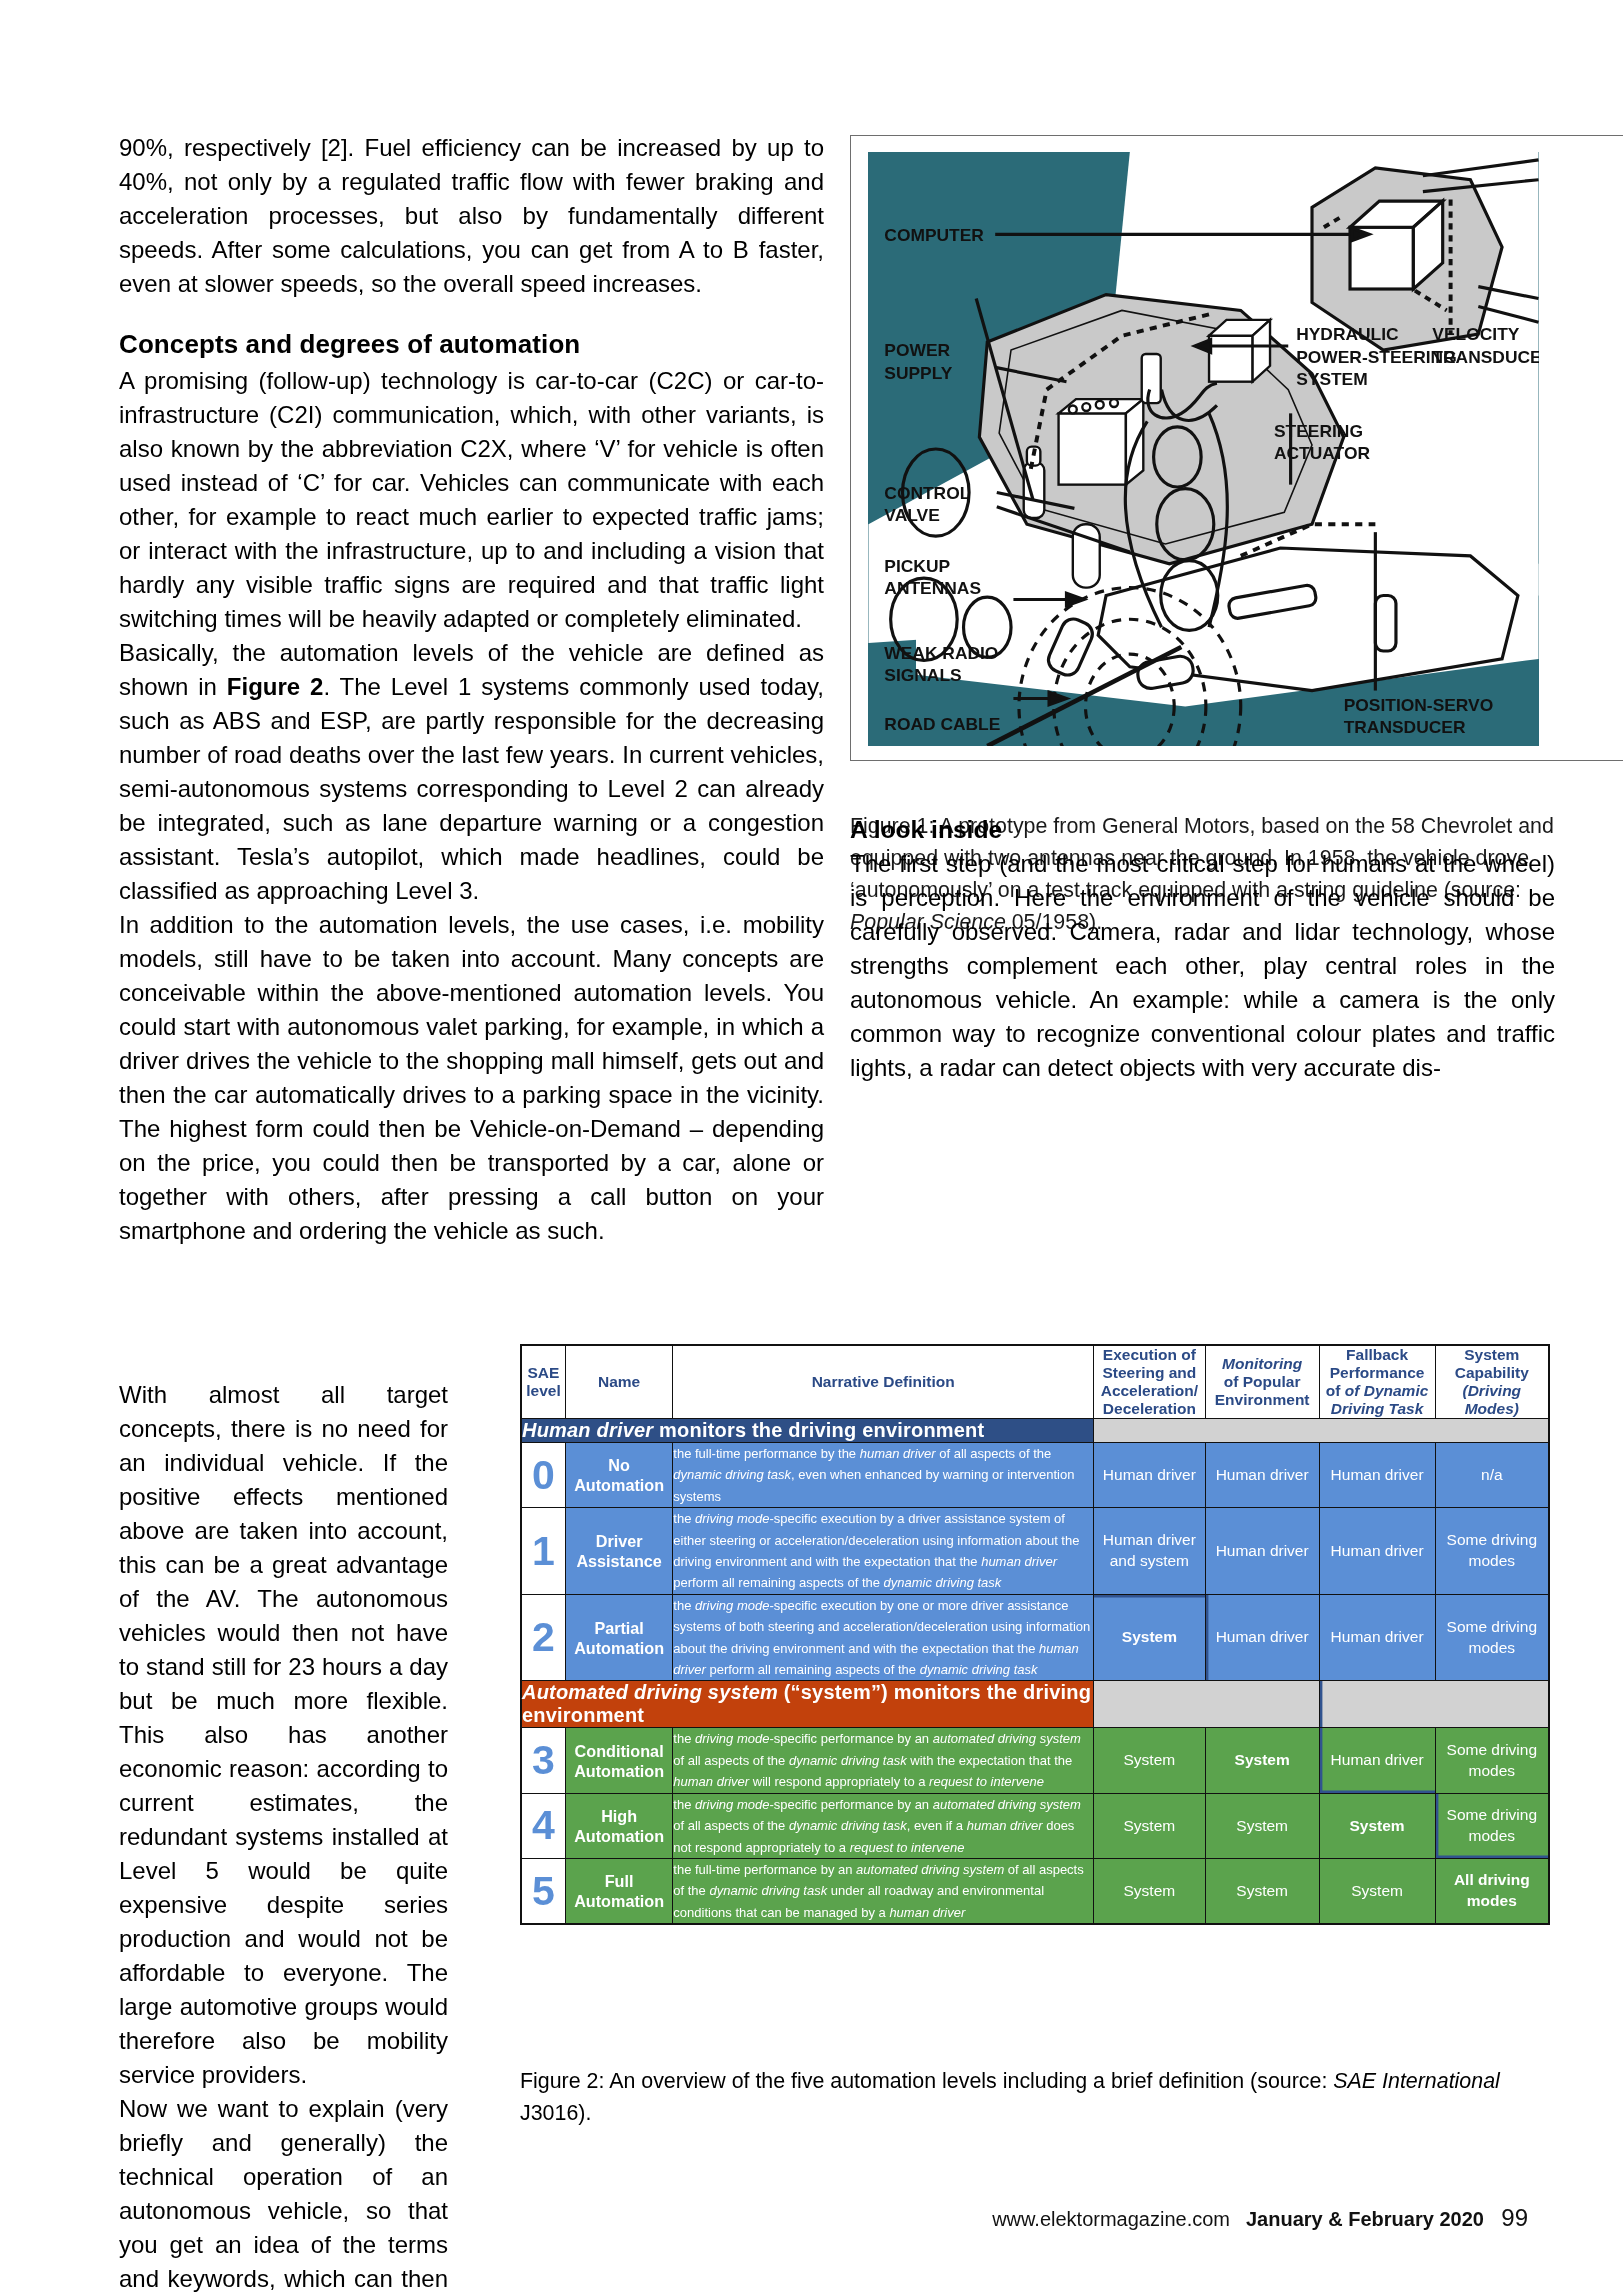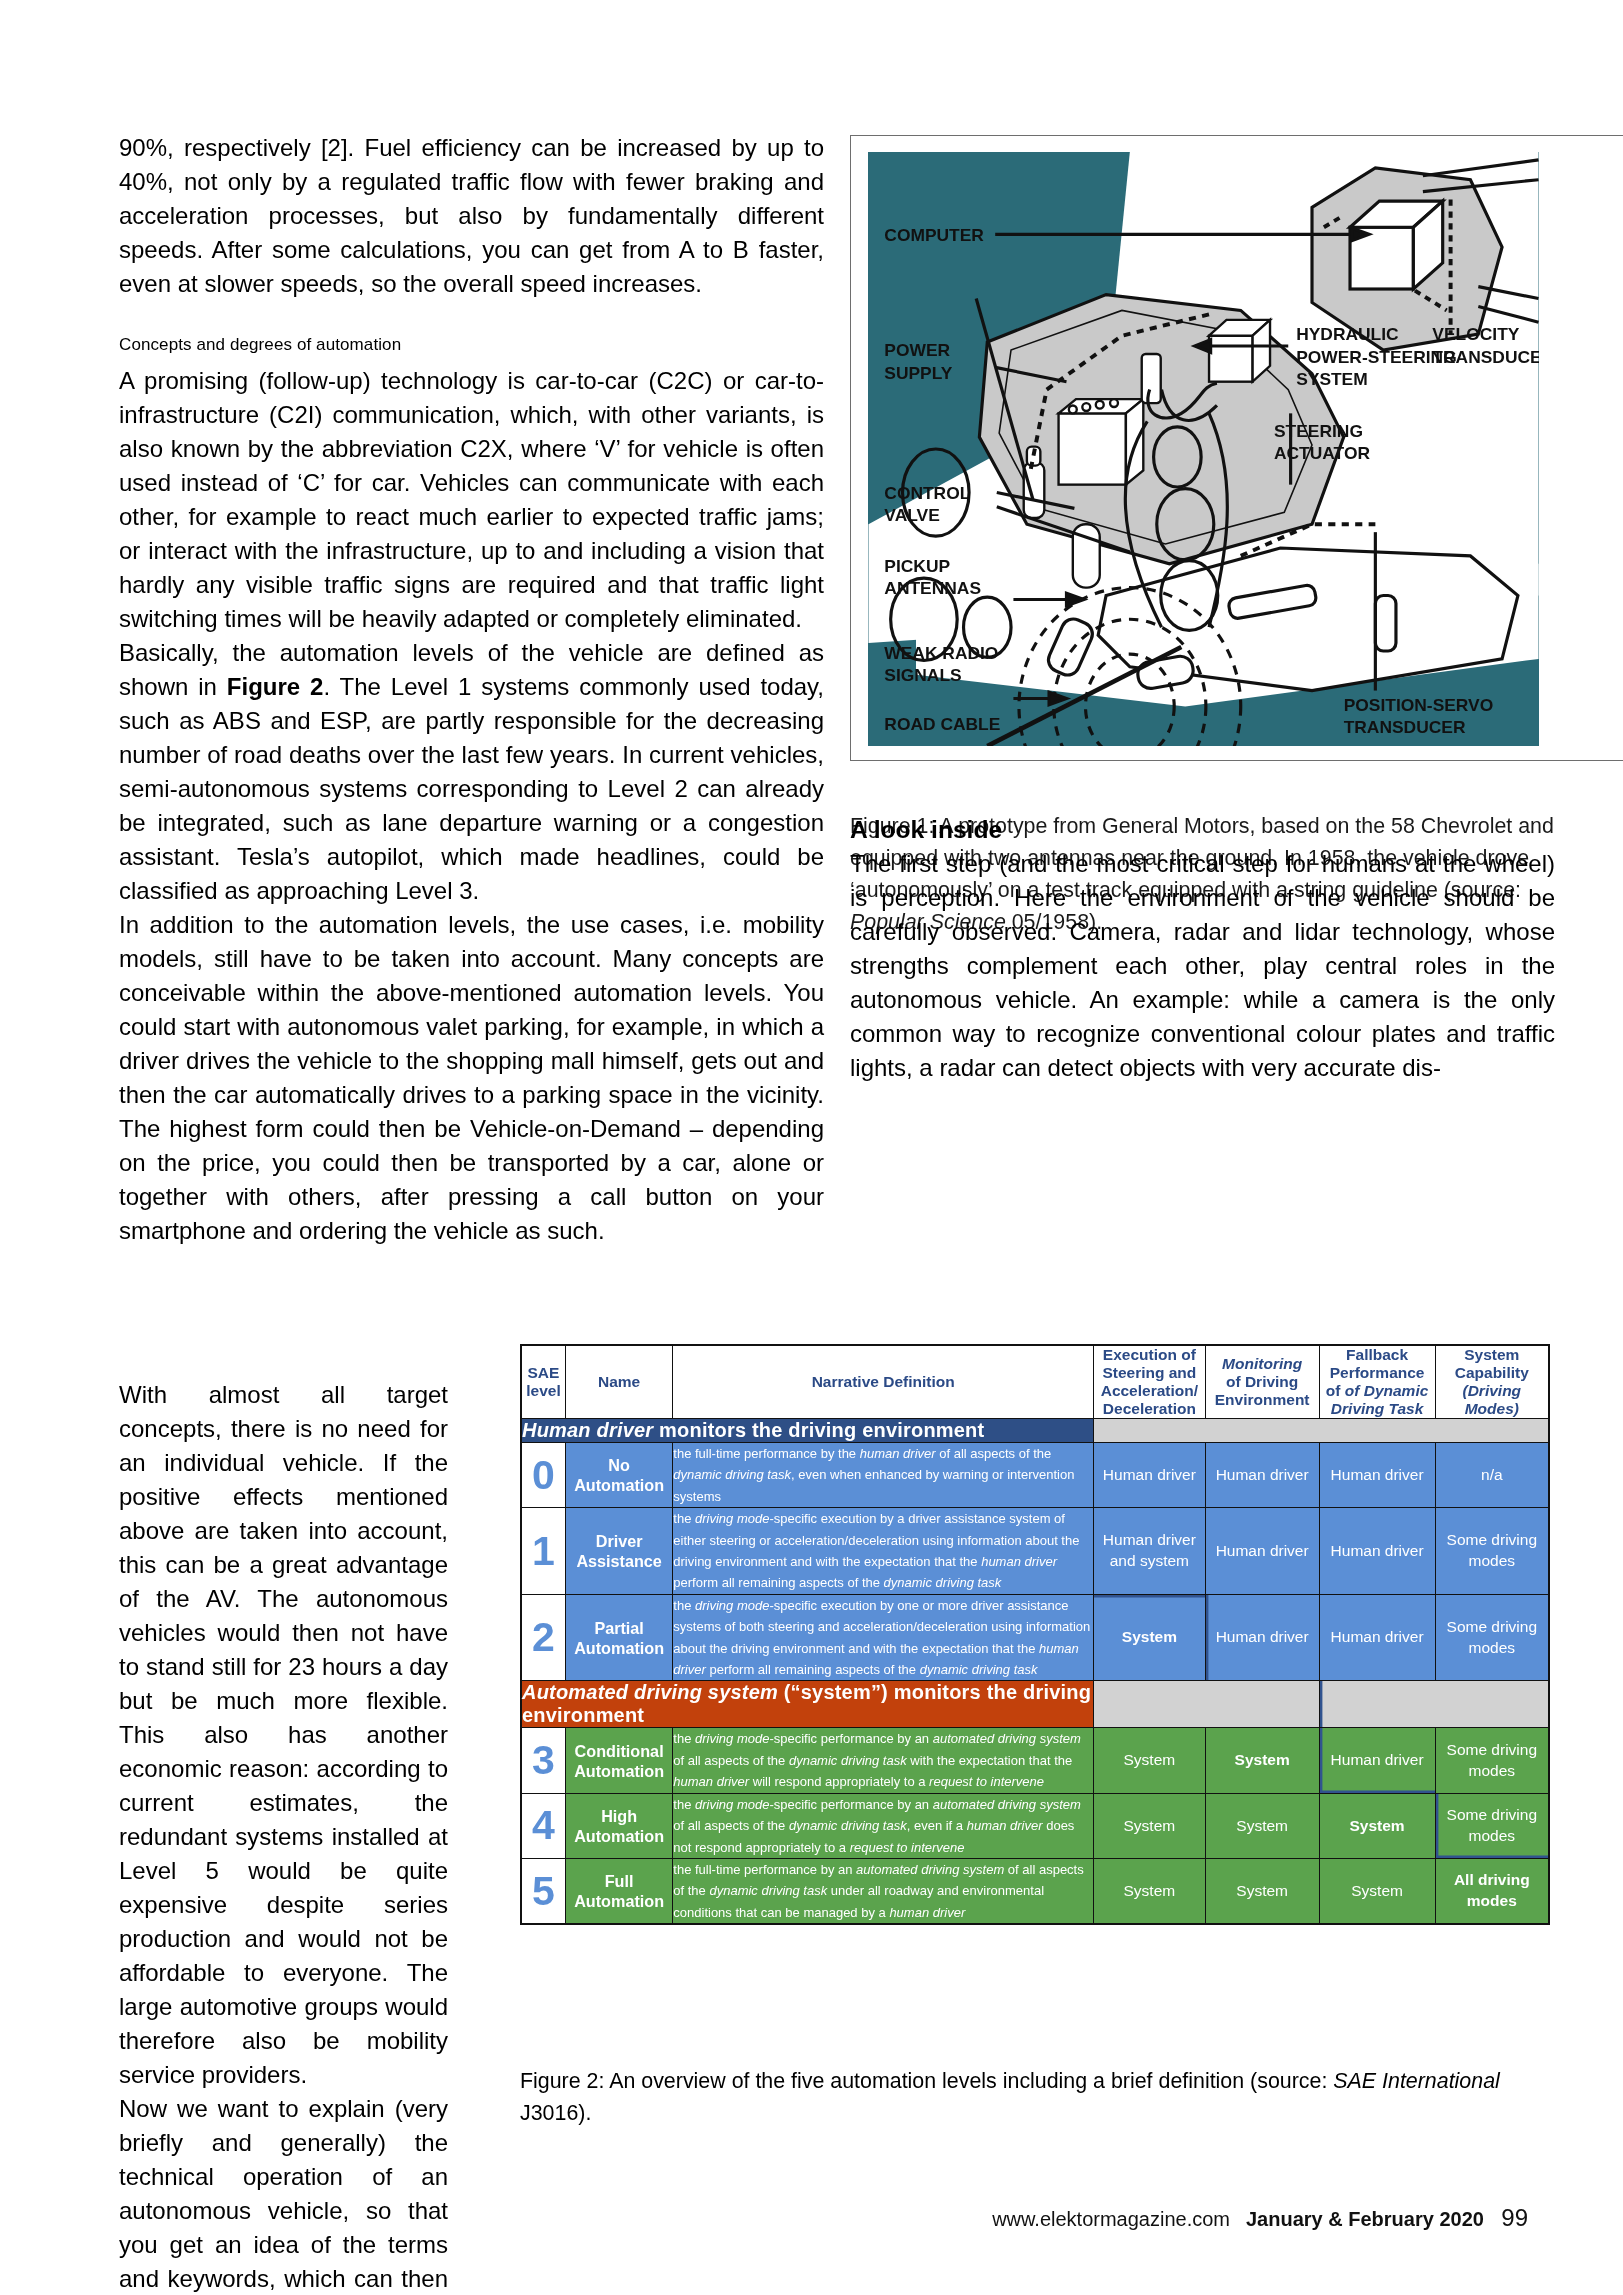--- a/index.html
+++ b/index.html
@@ -19,23 +19,23 @@
   }
   .col-left p{
     margin:0 0 0 0;
     font-size:24px;
     line-height:34px;
     text-align:justify;
     hyphens:none;
   }
   .col-left h2{
     margin:27px 0 3.2px 0;
-    font-size:17px;
+    font-size:26px;
     line-height:33px;
-    font-weight:normal;
+    font-weight:bold;
     letter-spacing:0.1px;
   }
   .narrow{width:329px;}
 
   .col-right{
     position:absolute;left:850px;top:808px;width:705px;margin-top:8px;
   }
   .col-right p{
     margin:0;
     font-size:24px;
@@ -374,21 +374,21 @@
           <div>Narrative Definition</div>
         </th>
         <th class="hdr">
           <div>Execution of</div>
           <div>Steering and</div>
           <div>Acceleration/</div>
           <div>Deceleration</div>
         </th>
         <th class="hdr">
           <div><i>Monitoring</i></div>
-          <div>of Driving</div>
+          <div>of Popular</div>
           <div>Environment</div>
         </th>
         <th class="hdr">
           <div>Fallback</div>
           <div>Performance</div>
           <div>of <i>of Dynamic</i></div>
           <div><i>Driving Task</i></div>
         </th>
         <th class="hdr">
           <div>System</div>

